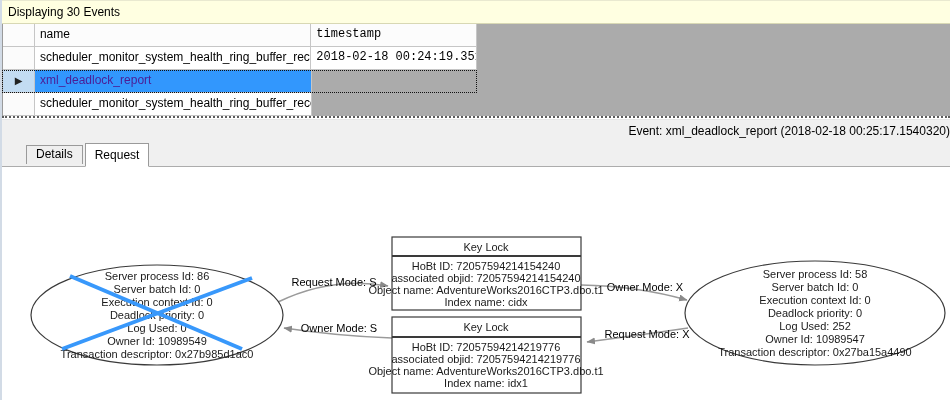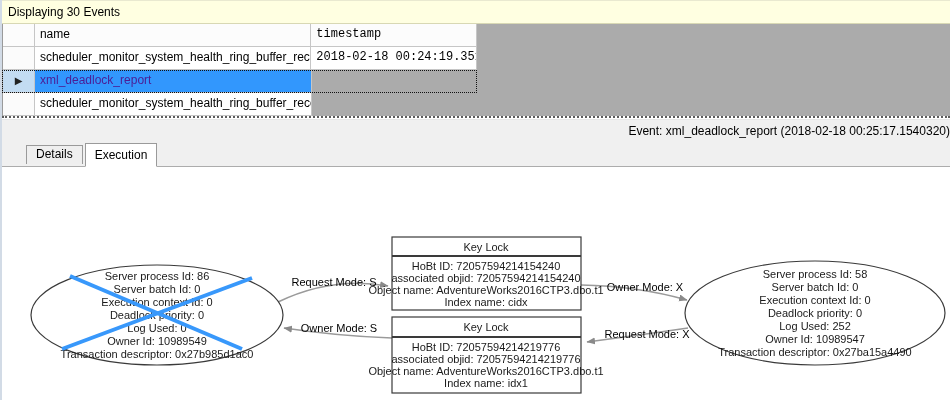--- a/index.html
+++ b/index.html
@@ -83,21 +83,21 @@
       <div class="filler"></div>
     </div>
   </div>
 
   <div class="splitter"></div>
 
   <div class="event-bar">Event: xml_deadlock_report (2018-02-18 00:25:17.1540320)</div>
 
   <div class="tabstrip">
     <div class="tab">Details</div>
-    <div class="tab active">Execution</div>
+    <div class="tab active">Request</div>
   </div>
 
   <div class="content">
     <svg width="950" height="233" viewBox="0 0 950 233">
       <defs>
         <marker id="arrow" markerWidth="9" markerHeight="8" refX="8" refY="3.5" orient="auto" markerUnits="userSpaceOnUse">
           <path d="M0,0 L8.5,3.5 L0,7 Z" fill="#8a8a8a"></path>
         </marker>
       </defs>
 

